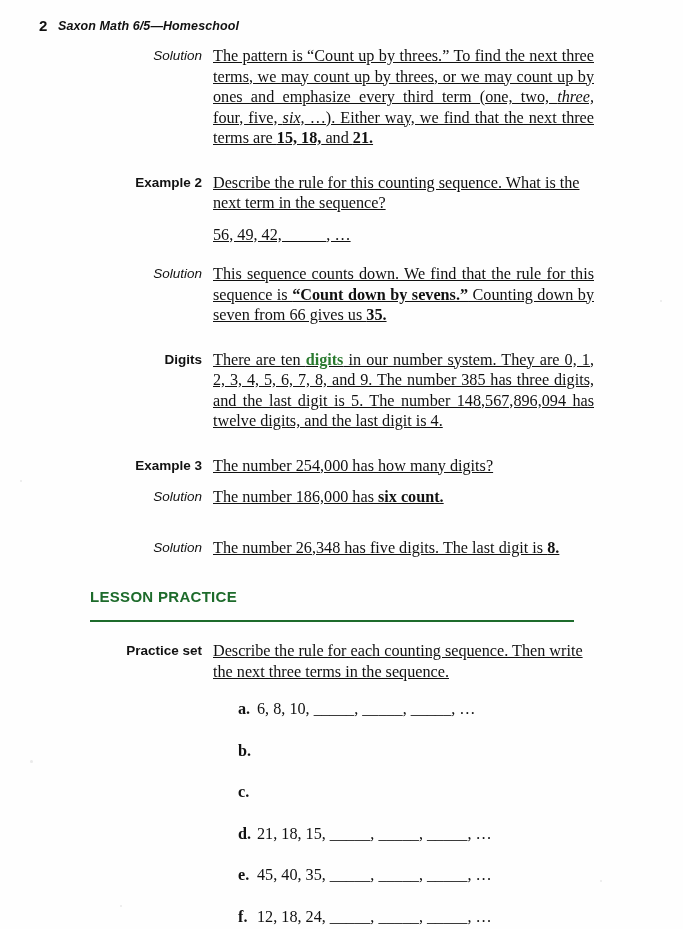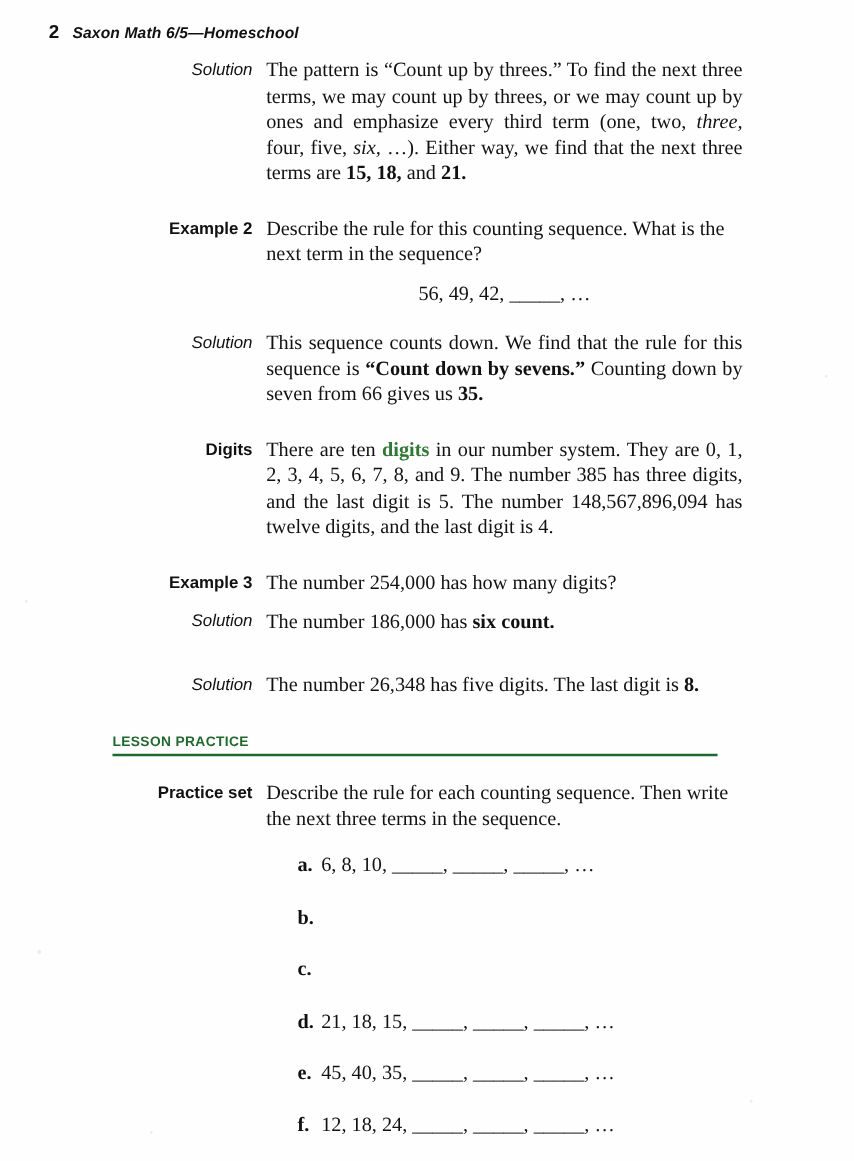--- a/index.html
+++ b/index.html
@@ -89,57 +89,58 @@
   }
 
   .body {
     flex: 1 1 auto;
     font-family: "Liberation Serif", serif;
     font-size: 16.2px;
     line-height: 20.5px;
     text-align: justify;
     color: #111;
     hyphens: none;
+    text-decoration: underline;
   }
   .body.ragged { text-align: left; }
 
   b, .b { font-weight: bold; }
   i, .i { font-style: italic; }
 
   .term {
     color: #2a7a2f;
     font-weight: bold;
   }
 
   .centered-seq {
-    text-align: center;
+    text-align: left;
     font-family: "Liberation Serif", serif;
     font-size: 16.2px;
     line-height: 20.5px;
     margin-top: 11px;
   }
 
   .gap-s  { height: 11px; }
   .gap-m  { height: 19px; }
   .gap-l  { height: 24px; }
 
   
   .section {
     position: relative;
     margin-top: 30px;
     padding-left: 42px;
     padding-right: 48px;
   }
   .section-title {
     font-family: "Liberation Sans", sans-serif;
     font-weight: bold;
-    font-size: 11px;
+    font-size: 15px;
     letter-spacing: 0.3px;
     color: #1d6b2b;
-    padding-bottom: 3px;
+    padding-bottom: 15px;
   }
   .section-rule {
     height: 2.2px;
     background: #1d6b2b;
     width: 100%;
   }
 
   
   .practice-list {
     margin-top: 17px;

